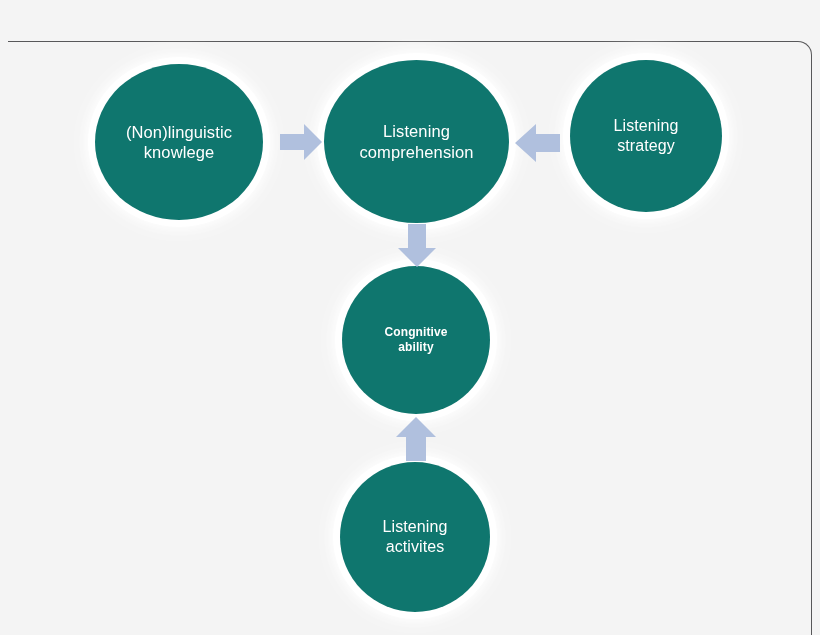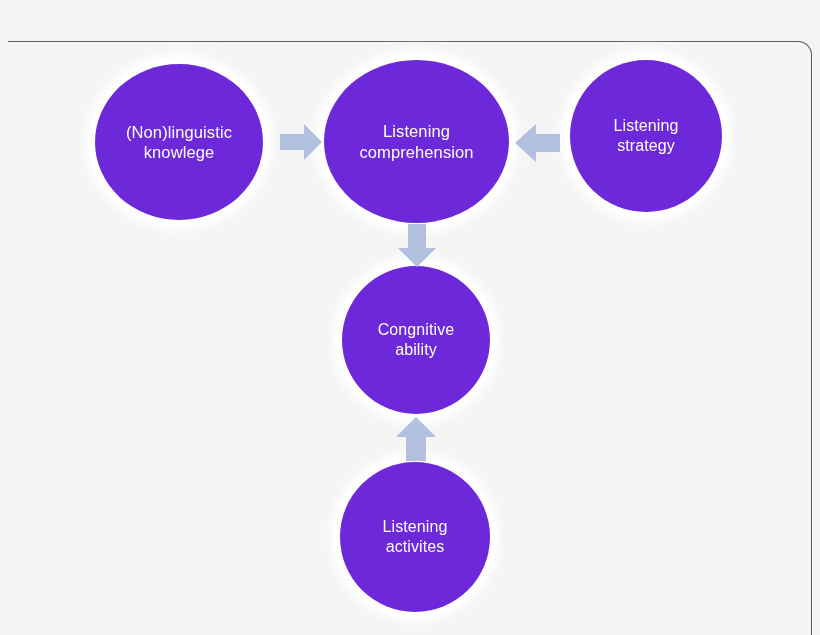--- a/index.html
+++ b/index.html
@@ -43,21 +43,21 @@
     width: 790px;
     height: 0;
     border-top: 1.3px solid #58585a;
     pointer-events: none;
   }
 
   
   .node {
     position: absolute;
     border-radius: 50%;
-    background: #6d28d9;
+    background: #0f766e;
     display: flex;
     align-items: center;
     justify-content: center;
     text-align: center;
     color: #ffffff;
     box-shadow:
       0 0 0 7px rgba(255,255,255,0.96),
       0 0 11px 9px rgba(255,255,255,0.80),
       0 0 20px 13px rgba(255,255,255,0.45);
   }
@@ -85,21 +85,21 @@
   #node-strategy {
     left: 570px; top: 60px;
     width: 152px; height: 152px;
   }
   #node-strategy .node-label { font-size: 16px; }
 
   #node-cognitive {
     left: 342px; top: 266px;
     width: 148px; height: 148px;
   }
-  #node-cognitive .node-label { font-size: 16px; }
+  #node-cognitive .node-label { font-size: 12px; font-weight: bold; }
 
   #node-activities {
     left: 340px; top: 462px;
     width: 150px; height: 150px;
   }
   #node-activities .node-label { font-size: 16px; }
 
   
   .arrow {
     position: absolute;

